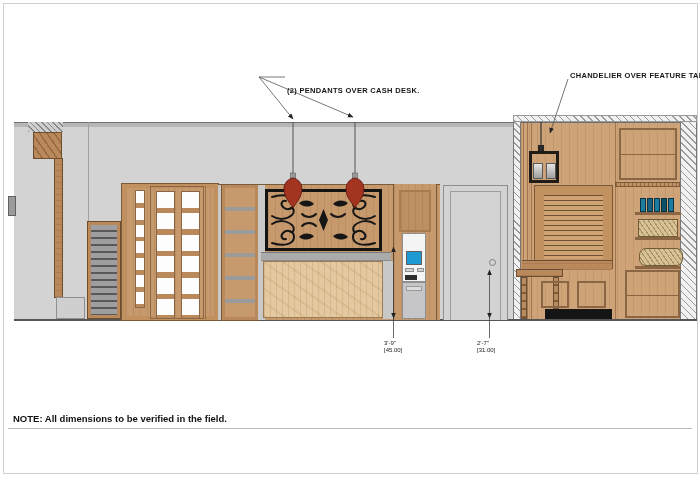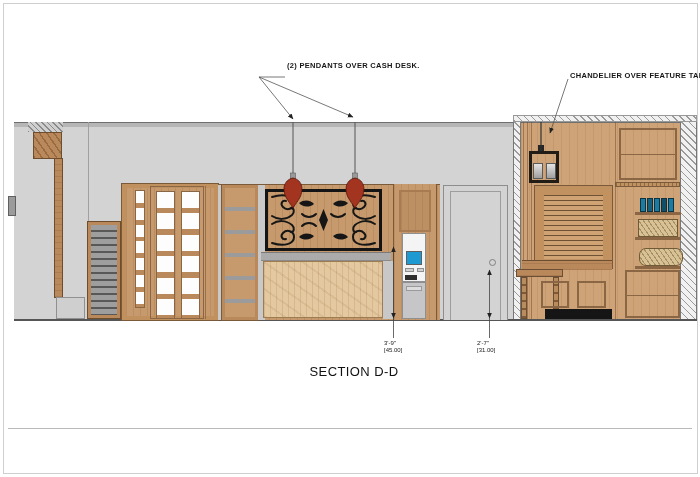--- a/index.html
+++ b/index.html
@@ -167,28 +167,28 @@
 
     <line x1="541" y1="122" x2="541" y2="151" stroke="#333" stroke-width="1.2"></line>
 
     <line x1="393.5" y1="247" x2="393.5" y2="318" stroke="#444" stroke-width="0.8" marker-start="url(#arr)" marker-end="url(#arr)"></line>
     <line x1="393.5" y1="318" x2="393.5" y2="338" stroke="#444" stroke-width="0.8"></line>
 
     <line x1="489.5" y1="270" x2="489.5" y2="318" stroke="#444" stroke-width="0.8" marker-start="url(#arr)" marker-end="url(#arr)"></line>
     <line x1="489.5" y1="318" x2="489.5" y2="338" stroke="#444" stroke-width="0.8"></line>
   </svg>
 
-  <div class="txt callout" style="left:287px;top:61px;">(2) PENDANTS OVER CASH DESK.</div>
+  <div class="txt callout" style="left:287px;top:86px;">(2) PENDANTS OVER CASH DESK.</div>
   <div class="txt callout" style="left:570px;top:71px;">CHANDELIER OVER FEATURE TABLE.</div>
 
   <div class="txt dim-label" style="left:384px;top:340px;">
     <div>3'-9"</div>
     <div>[45.00]</div>
   </div>
   <div class="txt dim-label" style="left:477px;top:340px;">
     <div>2'-7"</div>
     <div>[31.00]</div>
   </div>
 
-  <div class="txt title" style="left:274px;top:364px;">SECTION D-D</div>
 
+  <div class="txt foot" style="left:13px;top:413px;">NOTE: All dimensions to be verified in the field.</div>
   <div class="el" style="left:8px;top:428px;width:684px;height:1px;background:#b9b9b9;"></div>
 </div>
 
 </body></html>

